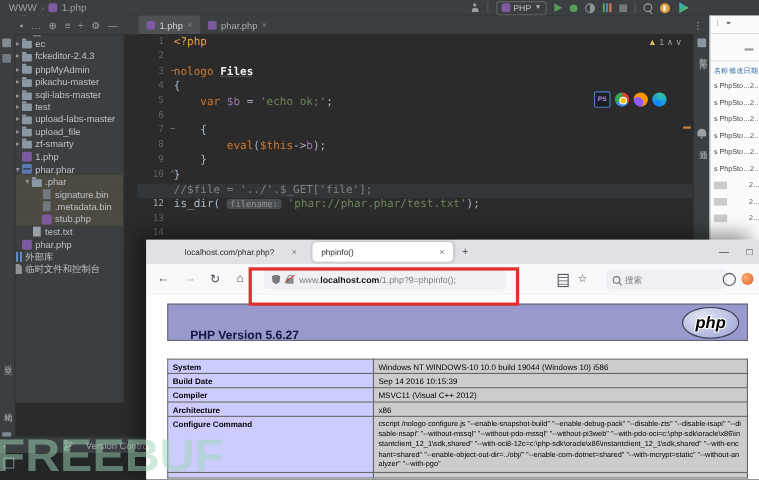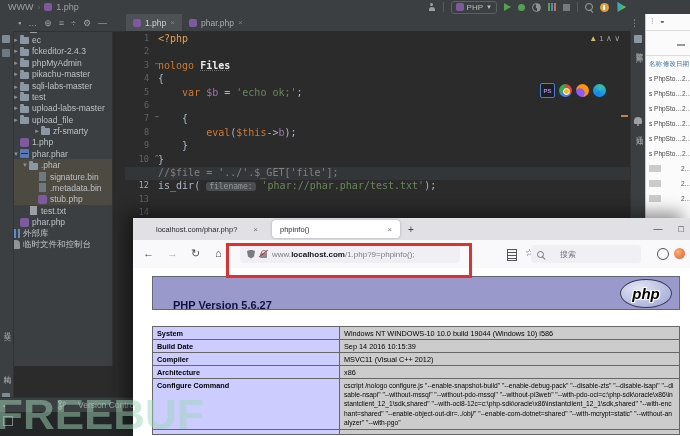--- a/index.html
+++ b/index.html
@@ -127,22 +127,22 @@
      display:flex;align-items:center;gap:5px;padding:0 7px;box-sizing:border-box}
   .i-shield{width:8px;height:9px;background:#7a7a82;clip-path:polygon(50% 0,100% 18%,88% 78%,50% 100%,12% 78%,0 18%)}
   .i-lock{width:7px;height:5px;background:#8a8a92;border-radius:1px;position:relative;margin-top:3px}
   .i-lock::before{content:"";position:absolute;left:1px;top:-3px;width:3.5px;height:3px;border:1px solid #8a8a92;border-bottom:none;border-radius:3px 3px 0 0}
   .i-lock::after{content:"";position:absolute;left:-2px;top:0px;width:11px;height:1.4px;background:#d03434;transform:rotate(-38deg)}
   #url-text{font-size:8px;color:#7c7c85;white-space:nowrap;overflow:hidden}
   #url-text .host{color:#15141a;font-weight:bold}
   .i-reader{position:absolute;left:374px;top:9px;width:8px;height:10px;border:1px solid #55555c;
      background:linear-gradient(#55555c 1px,transparent 1px);background-size:100% 3px;background-position:0 2px}
   .i-star{position:absolute;left:392px;top:7px;color:#55555c;font-size:10px}
-  #searchbox{position:absolute;left:398px;top:5px;width:110px;height:18px;background:#f0f0f4;border-radius:4px;
-     display:flex;align-items:center;gap:16px;padding:0 6px;box-sizing:border-box;font-size:8px;color:#76767f}
+  #searchbox{position:absolute;left:418px;top:5px;width:110px;height:18px;background:#f0f0f4;border-radius:4px;
+     display:flex;align-items:center;gap:4px;padding:0 6px;box-sizing:border-box;font-size:8px;color:#76767f}
   .i-search2{width:5px;height:5px;border:1.2px solid #76767f;border-radius:50%;position:relative;flex:none}
   .i-search2::after{content:"";position:absolute;width:1.2px;height:3.5px;background:#76767f;left:4.6px;top:4px;transform:rotate(-45deg)}
   .i-account{position:absolute;left:524px;top:8px;width:10px;height:10px;border:1px solid #55555c;border-radius:50%}
   .i-avatar{position:absolute;left:541px;top:8px;width:11px;height:11px;border-radius:50%;
      background:radial-gradient(circle at 35% 35%,#ffb169,#e05a3a)}
   #redbox{position:absolute;left:93px;top:25px;width:240px;height:29px;border:3px solid #e0312e;z-index:6}
 
   #bpage{position:absolute;left:0;top:50px;width:100%;height:168px;background:#fff;overflow:hidden;color:#000}
   #php-header{position:absolute;left:19px;top:8px;width:528px;height:34px;background:#9999cc;
      border:1px solid #66667a;box-sizing:border-box}
@@ -274,21 +274,21 @@
     <div class="trow" style="padding-left: 12px;">
       <span class="chev">▸</span>
       <span class="ti ti-folder"></span>
       <span class="tl">upload-labs-master</span>
     </div>
     <div class="trow" style="padding-left: 12px;">
       <span class="chev">▸</span>
       <span class="ti ti-folder"></span>
       <span class="tl">upload_file</span>
     </div>
-    <div class="trow" style="padding-left: 12px; margin-left: 21px;">
+    <div class="trow" style="padding-left: 12px;">
       <span class="chev">▸</span>
       <span class="ti ti-folder"></span>
       <span class="tl">zf-smarty</span>
     </div>
     <div class="trow" style="padding-left: 12px;">
       <span class="chev"></span>
       <span class="ti ti-php"></span>
       <span class="tl">1.php</span>
     </div>
     <div class="trow" style="padding-left: 12px;">
@@ -458,21 +458,21 @@
       </div>
       <div class="xrow">
         <span class="xblock"></span>
         <span class="xdate">2…</span>
       </div>
     </div>
 </div>
 
 <div id="browser" class="abs">
   <div id="btabs">
-    <div class="btab" style="margin-left:15px">
+    <div class="btab" style="margin-left:27px">
       <span>localhost.com/phar.php?</span>
       <span class="x">×</span>
     </div>
     <div class="btab active" style="margin-left:6px;width:112px">
       <span>phpinfo()</span>
       <span class="x" style="margin-left:auto">×</span>
     </div>
     <span id="tab-new">+</span>
     <div id="win-controls">
       <span>—</span>

